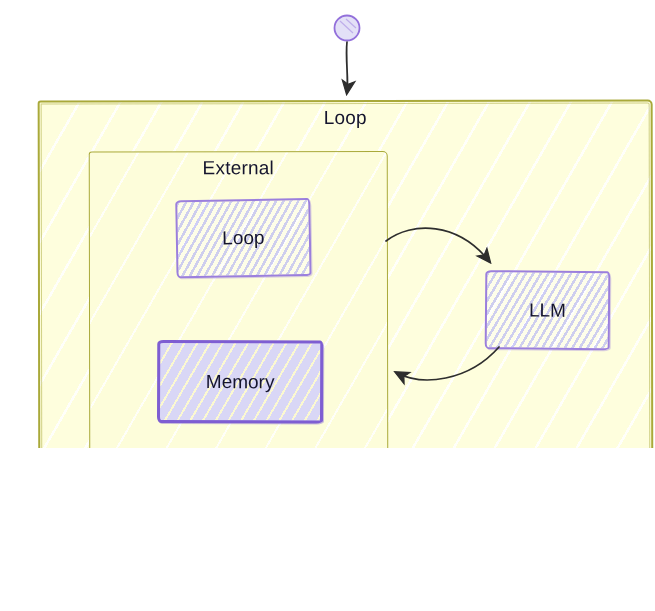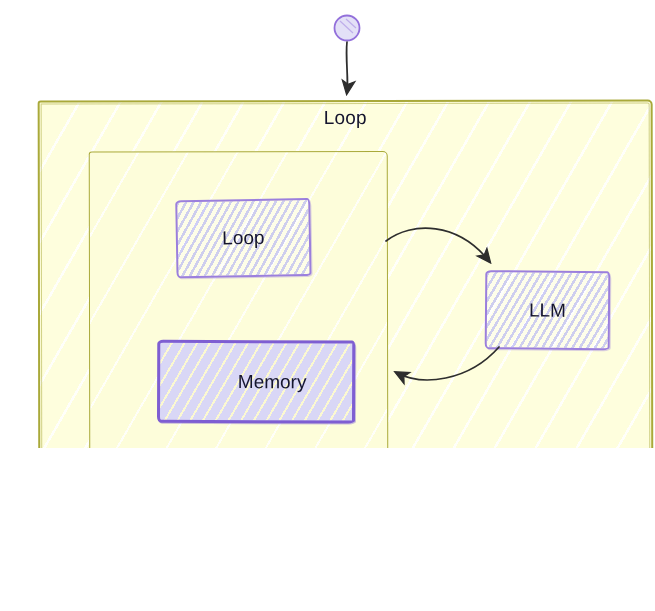--- a/index.html
+++ b/index.html
@@ -61,37 +61,38 @@
   .node.solid{
     background:
       repeating-linear-gradient(120deg,
         rgba(255,255,255,0) 0px, rgba(255,255,255,0) 9px,
         rgba(255,252,205,0.9) 9px, rgba(255,252,205,0.9) 11px),
       #d9d7f6;
     border:3px solid #7e5ed2;
     box-shadow:1px 1px 0 0 rgba(126,94,210,0.4);
   }
   #tools-node{left:86px;top:47px;width:131px;height:74px;transform:rotate(-0.9deg);}
-  #memory-node{left:67px;top:188px;width:160px;height:77px;transform:rotate(0.3deg);padding-left:32px;}
+  #memory-node{left:67px;top:188px;width:160px;height:77px;transform:rotate(0.3deg);}
   #llm-node{left:445px;top:169px;width:121px;height:75px;transform:rotate(0.6deg);}
 
   
   #edge-layer{position:absolute;left:0;top:0;width:655px;height:611px;pointer-events:none;}
   .edge{fill:none;stroke:#2e2e2e;stroke-width:1.7;stroke-linecap:round;}
   .edge2{fill:none;stroke:rgba(46,46,46,0.45);stroke-width:1;stroke-linecap:round;}
 </style>
 </head>
 <body>
 
 <div id="canvas">
 
   <div id="loop-box" class="cluster">
     <div class="cluster-label">Loop</div>
 
     <div id="external-box" class="cluster inner">
+      <div class="cluster-label">External</div>
 
       <div id="tools-node" class="node hatched">
         <span>Loop</span>
       </div>
 
       <div id="memory-node" class="node solid">
         <span>Memory</span>
       </div>
     </div>
 

